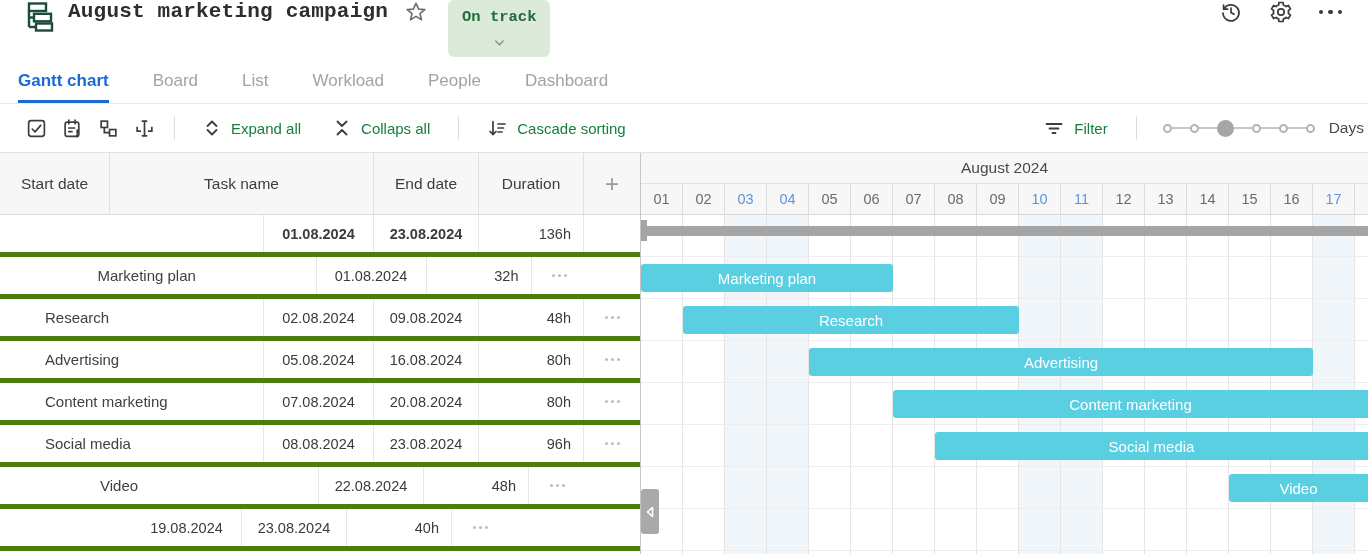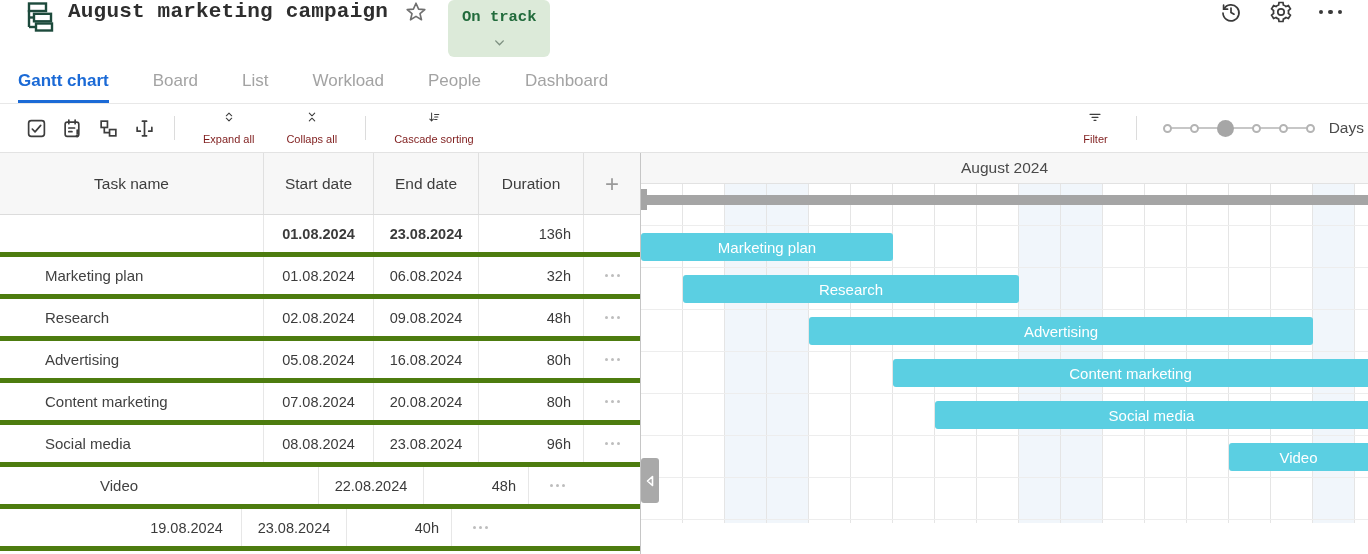--- a/index.html
+++ b/index.html
@@ -27,21 +27,21 @@
     padding-left:18px;gap:44px;}
   .tab{display:flex;align-items:center;font-size:17px;color:#a3a3a3;cursor:pointer;
     border-bottom:3px solid transparent;padding-top:2px;}
   .tab.active{color:var(--accent);font-weight:700;border-bottom-color:var(--accent);}
 
   
   .toolbar{height:49px;display:flex;align-items:center;padding-left:18px;border-bottom:1px solid #e3e3e3;}
   .icon-btn{width:36px;height:34px;display:flex;align-items:center;justify-content:center;cursor:pointer;}
   .tdivider{width:1px;height:24px;background:#dcdcdc;margin:0 12px;}
   .txt-btn{display:flex;align-items:center;gap:10px;padding:0 16px;height:34px;cursor:pointer;
-    font-size:11px;color:#7f1d1d;flex-direction:column;}
+    font-size:15px;color:#15803d;}
   .toolbar-right{margin-left:auto;display:flex;align-items:center;margin-right:4px;}
   .zoom-slider{position:relative;width:152px;display:flex;align-items:center;
     justify-content:space-between;margin:0 14px;cursor:pointer;}
   .zoom-slider::before{content:"";position:absolute;left:3px;right:3px;top:50%;height:2px;
     margin-top:-1px;background:#c7c7c7;}
   .zdot{position:relative;width:9px;height:9px;border-radius:50%;background:#fff;
     border:2px solid #b4b4b4;}
   .zdot.active{width:17px;height:17px;background:#a6a6a6;border:none;}
   .zoom-unit{font-size:15.5px;color:#4c4c4c;}
 
@@ -209,38 +209,37 @@
         <span class="zdot"></span>
       </div>
     <span class="zoom-unit">Days</span>
   </div>
 </div>
 
 <div class="main">
 
   <section class="grid">
     <div class="ghead">
+      <div class="hc c-start">Start date</div>
       <div class="hc c-name">Task name</div>
-      <div class="hc c-start">Start date</div>
       <div class="hc c-end">End date</div>
       <div class="hc c-dur">Duration</div>
       <div class="hc c-plus">+</div>
     </div>
     <div id="grid-rows">
         <div class="trow summary">
           <div class="tc c-name"></div>
           <div class="tc c-start">01.08.2024</div>
           <div class="tc c-end">23.08.2024</div>
           <div class="tc c-dur">136h</div>
           <div class="tc c-plus"></div>
         </div>
         <div class="trow">
           <div class="tc c-name">Marketing plan</div>
           <div class="tc c-start">01.08.2024</div>
-          <div class="tc c-end">06.08.2024</div>
           <div class="tc c-dur">32h</div>
           <div class="tc c-plus">
             <span class="dots">
               <i></i>
               <i></i>
               <i></i>
             </span>
           </div>
         </div>
         <div class="trow">
@@ -317,20 +316,39 @@
               <i></i>
               <i></i>
             </span>
           </div>
         </div>
       </div>
   </section>
 
   <section class="chart">
     <div class="c-month">August 2024</div>
+    <div class="c-days" id="day-header">
+        <div class="dcell">01</div>
+        <div class="dcell">02</div>
+        <div class="dcell wknd">03</div>
+        <div class="dcell wknd">04</div>
+        <div class="dcell">05</div>
+        <div class="dcell">06</div>
+        <div class="dcell">07</div>
+        <div class="dcell">08</div>
+        <div class="dcell">09</div>
+        <div class="dcell wknd">10</div>
+        <div class="dcell wknd">11</div>
+        <div class="dcell">12</div>
+        <div class="dcell">13</div>
+        <div class="dcell">14</div>
+        <div class="dcell">15</div>
+        <div class="dcell">16</div>
+        <div class="dcell wknd">17</div>
+      </div>
     <div class="c-body" id="chart-body">
         <div class="wcol" style="left: 84px;"></div>
         <div class="wcol" style="left: 126px;"></div>
         <div class="wcol" style="left: 378px;"></div>
         <div class="wcol" style="left: 420px;"></div>
         <div class="wcol" style="left: 672px;"></div>
         <div class="vlines"></div>
         <div class="rline" style="top: 0px;"></div>
         <div class="rline" style="top: 42px;"></div>
         <div class="rline" style="top: 84px;"></div>

